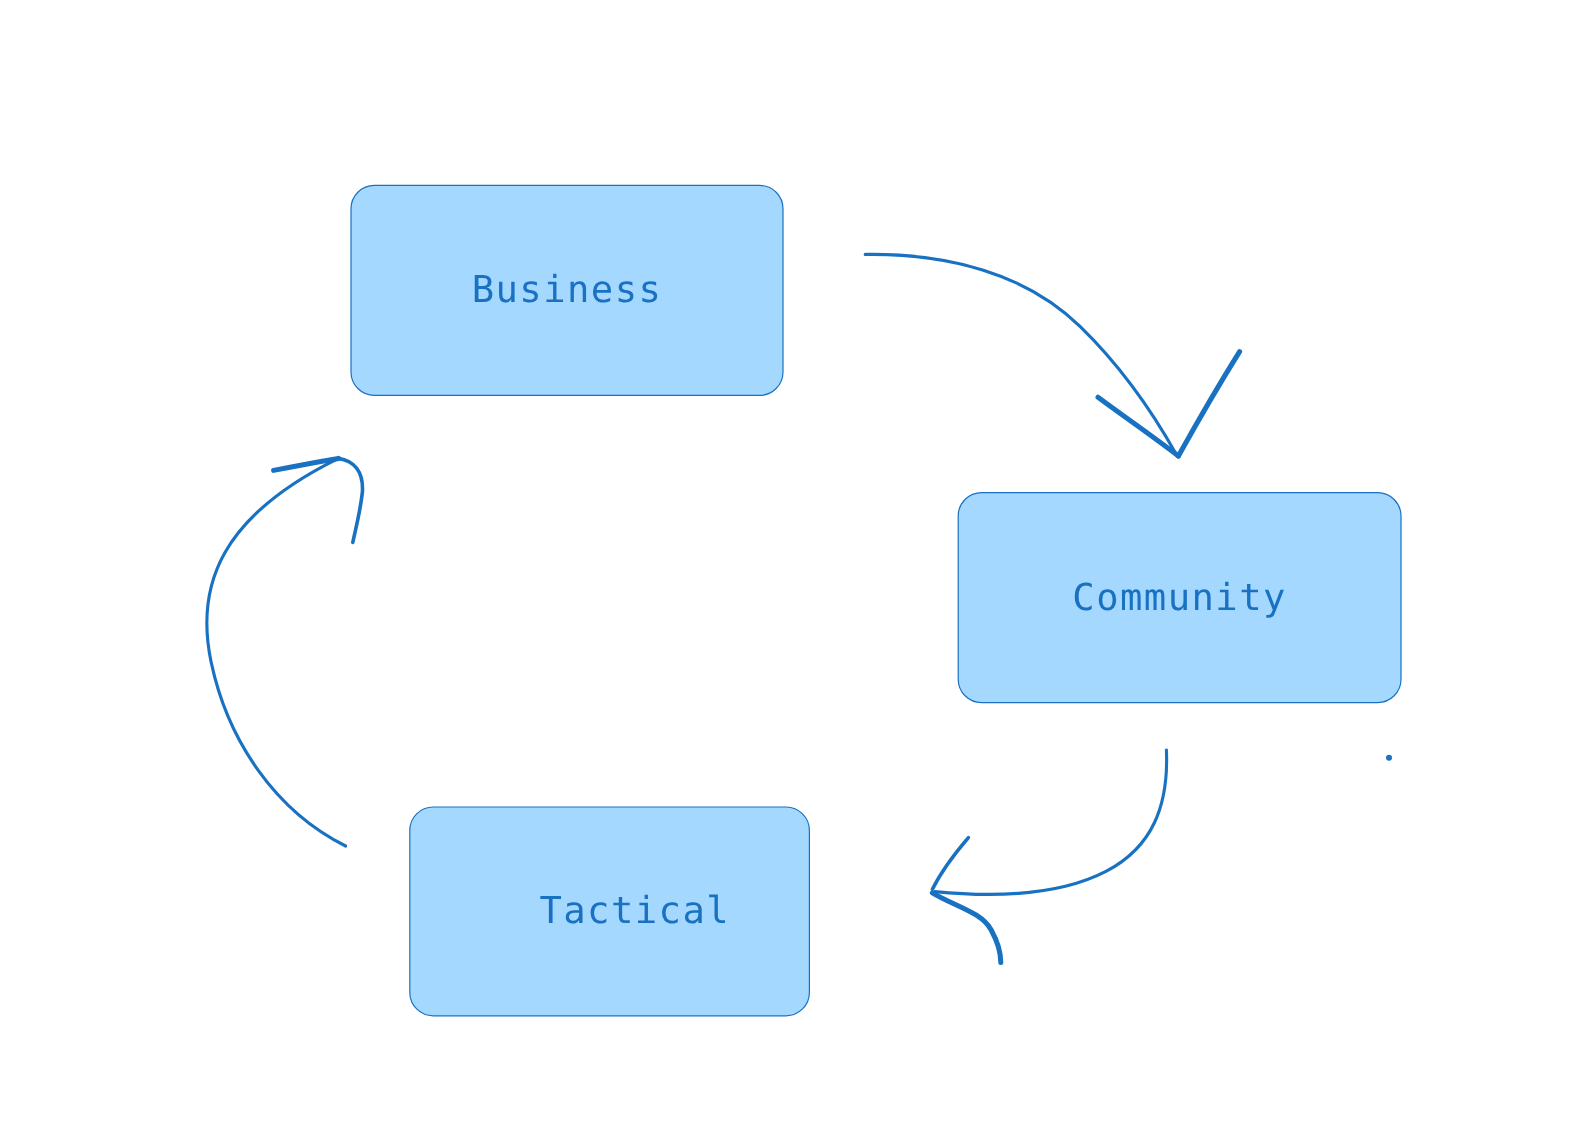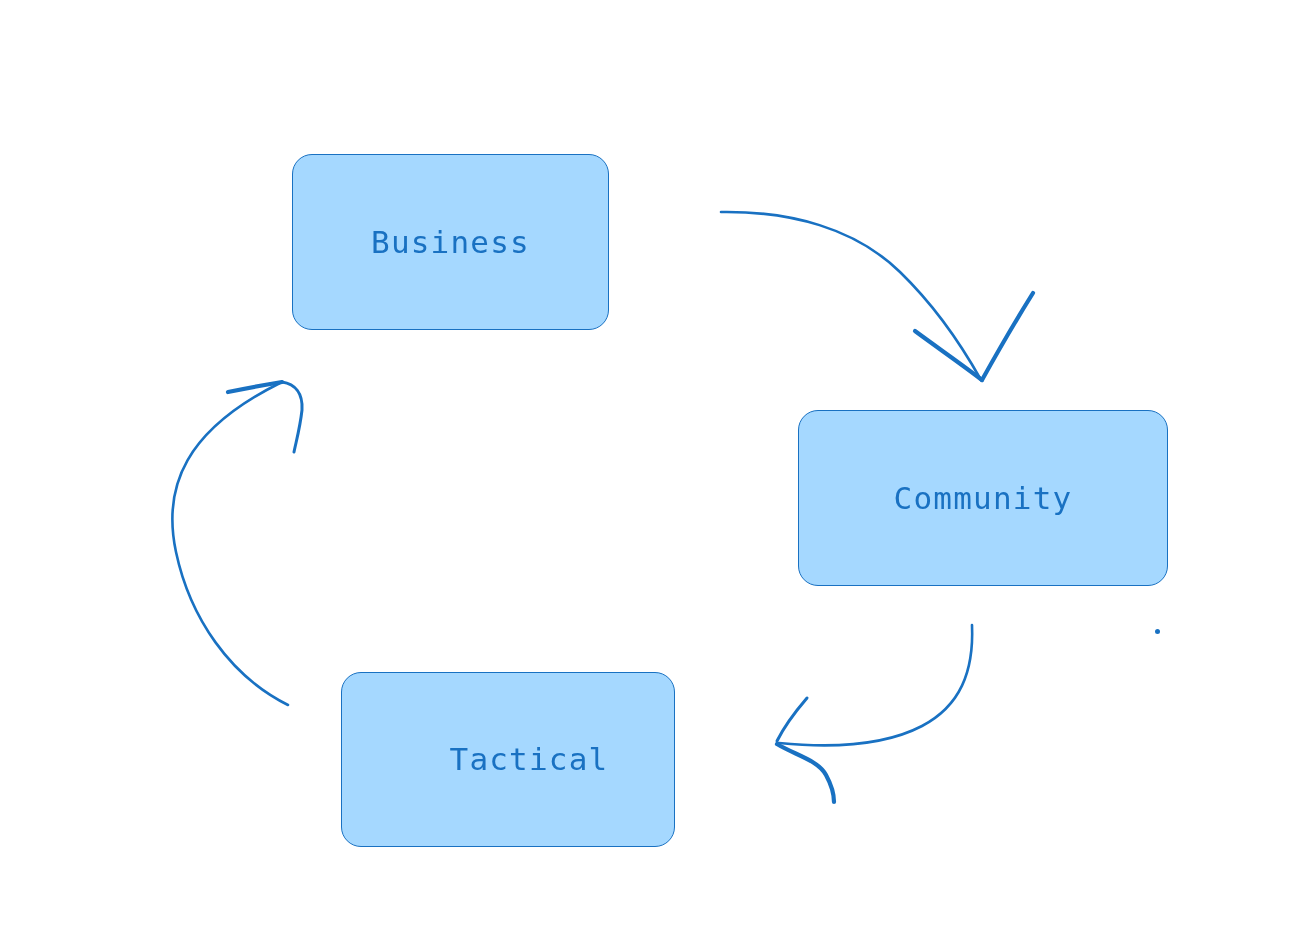--- a/index.html
+++ b/index.html
@@ -31,21 +31,21 @@
     font-size: 31px;
     font-weight: 400;
     letter-spacing: 1.2px;
     line-height: 1;
     white-space: nowrap;
     user-select: none;
   }
   #node-business {
     left: 292px;
     top: 154px;
-    width: 317px;
+    width: 361px;
     height: 176px;
   }
   #node-community {
     left: 798px;
     top: 410px;
     width: 370px;
     height: 176px;
   }
   #node-tactical {
     left: 341px;

